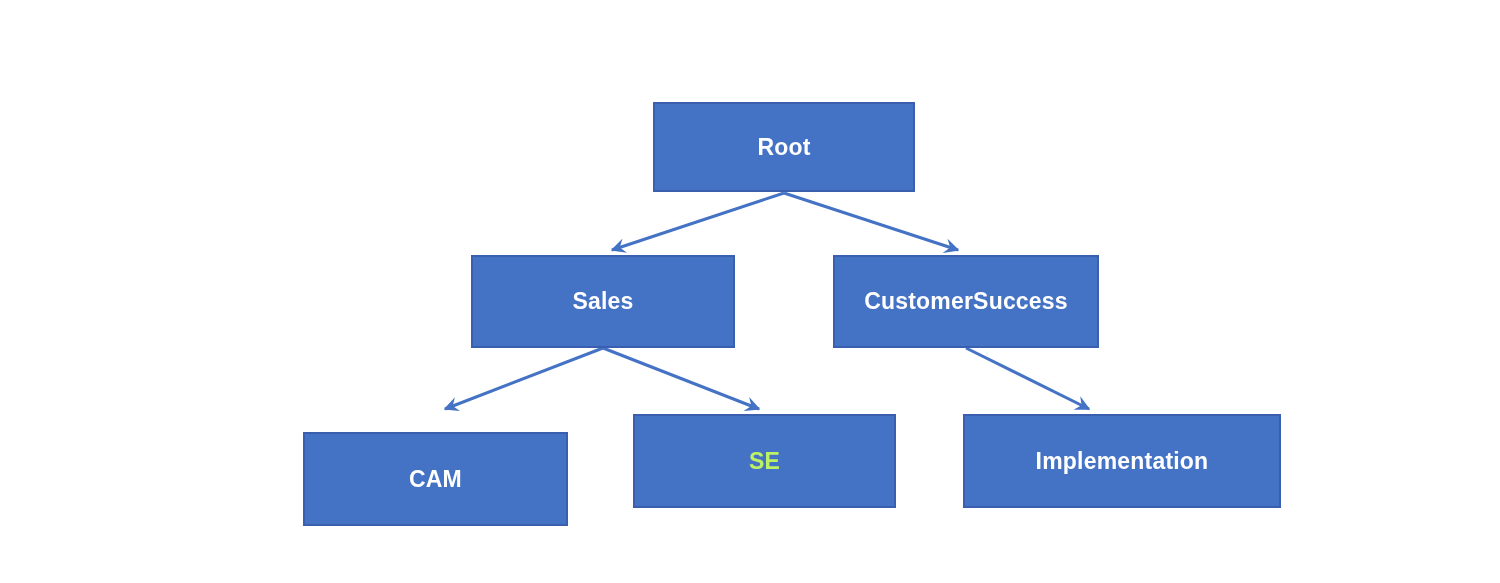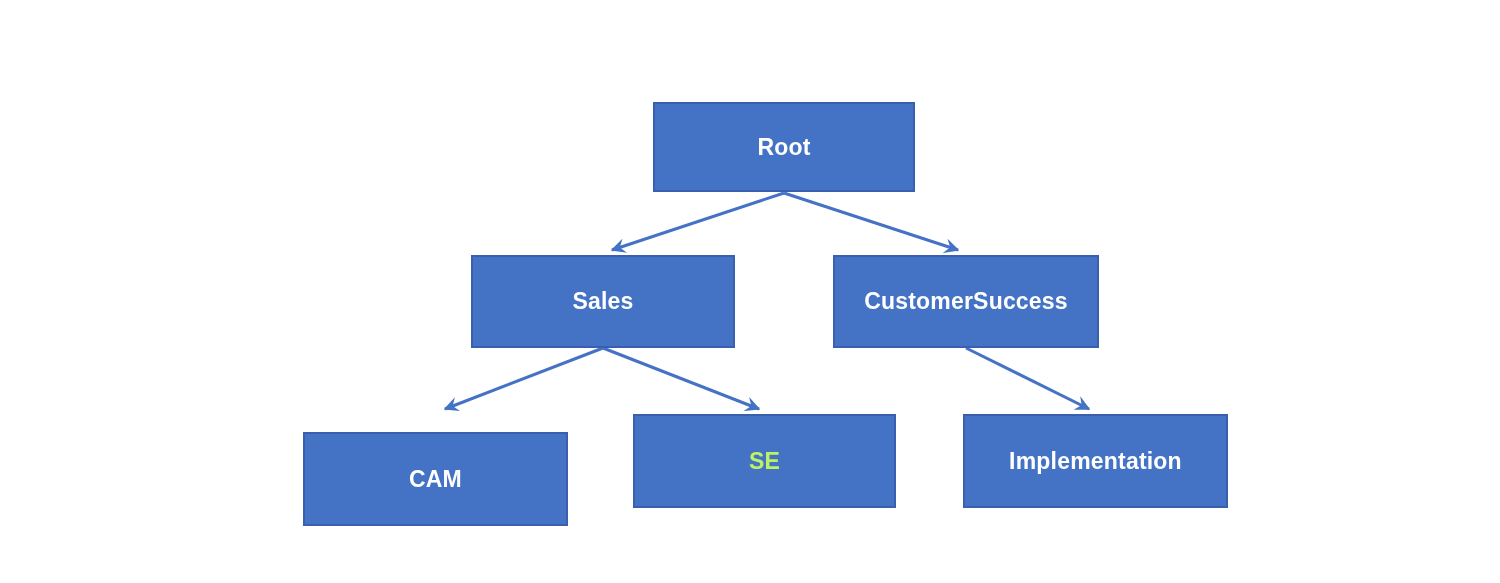--- a/index.html
+++ b/index.html
@@ -65,16 +65,16 @@
     </div>
     <div class="node" style="left: 805px; top: 255px; width: 266px; height: 93px;">
       <span style="color: rgb(255, 255, 255);">CustomerSuccess</span>
     </div>
     <div class="node" style="left: 275px; top: 432px; width: 265px; height: 94px;">
       <span style="color: rgb(255, 255, 255);">CAM</span>
     </div>
     <div class="node" style="left: 605px; top: 414px; width: 263px; height: 94px;">
       <span style="color: #bef264;">SE</span>
     </div>
-    <div class="node" style="left: 935px; top: 414px; width: 265px; height: 94px;">
+    <div class="node" style="left: 935px; top: 414px; width: 318px; height: 94px;">
       <span style="color: rgb(255, 255, 255);">Implementation</span>
     </div>
   </div>
 
 </body></html>

